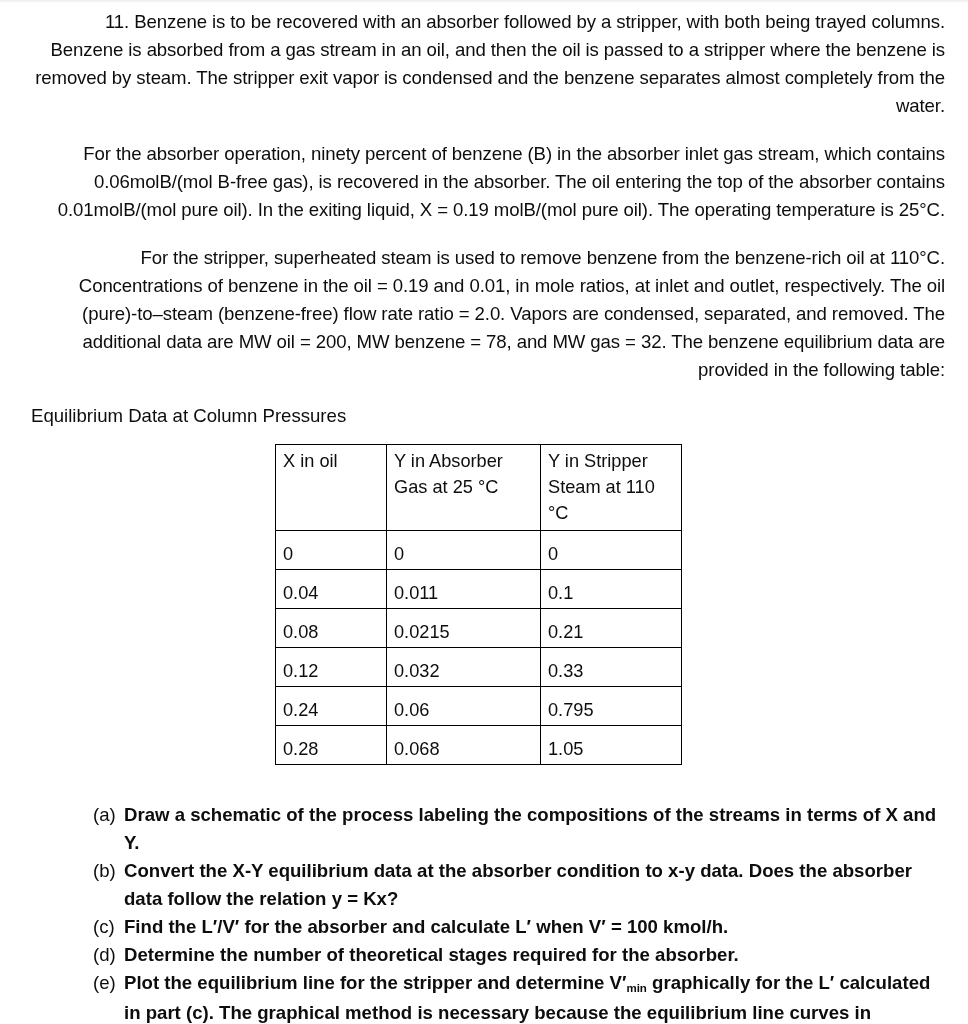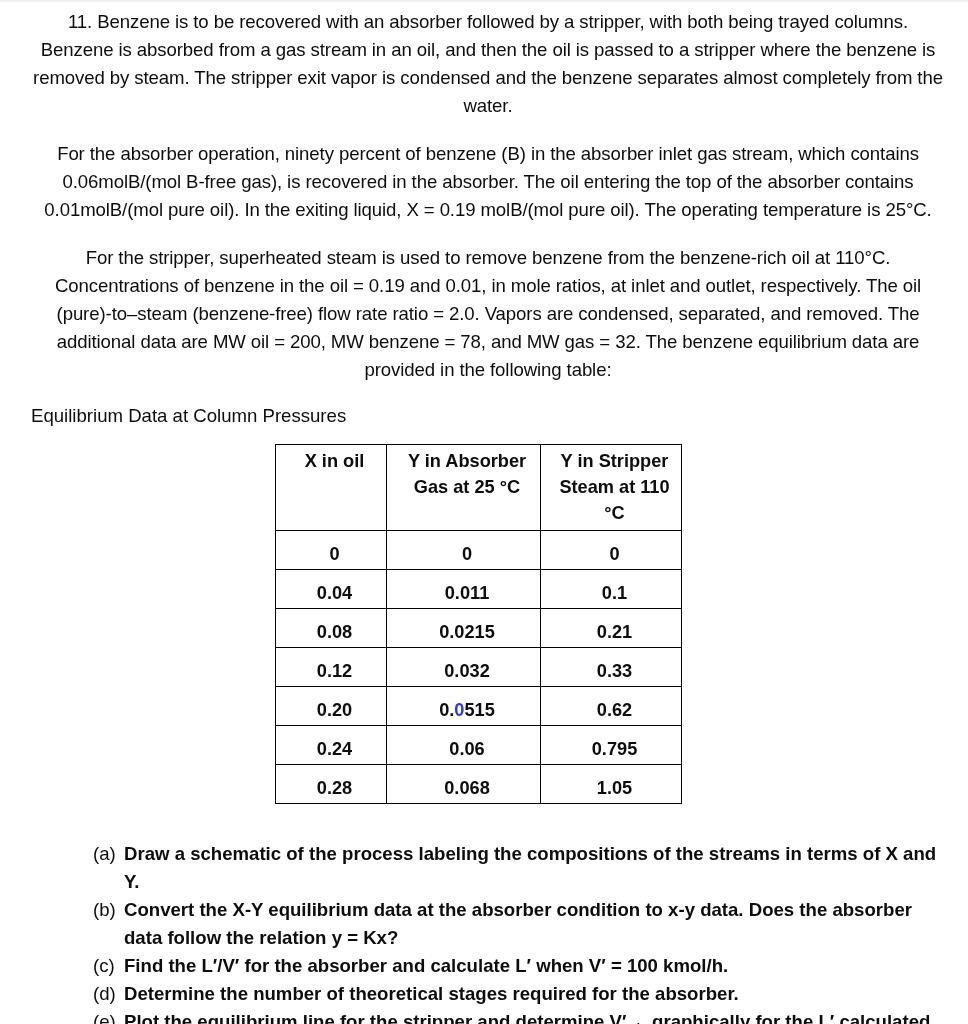--- a/index.html
+++ b/index.html
@@ -28,21 +28,21 @@
     top: 0; left: 0;
     width: 968px;
     padding: 8px 23px 0 31px;
     box-sizing: border-box;
   }
   p.para {
     margin: 0 0 20px 0;
     font-size: 18.6px;
     line-height: 28px;
     letter-spacing: -0.1px;
-    text-align: center;
+    text-align: right;
   }
   p.para.tight {
     margin-bottom: 18px;
   }
   .caption {
     margin: 0 0 14px 0;
     font-size: 18.6px;
     line-height: 28px;
   }
   
@@ -55,22 +55,22 @@
     width: 406px;
     table-layout: fixed;
     font-size: 18.2px;
   }
   table.eq col.c0 { width: 111px; }
   table.eq col.c1 { width: 154px; }
   table.eq col.c2 { width: 141px; }
   table.eq th, table.eq td {
     border: 1.6px solid #000000;
     padding: 10px 0 2px 7px;
-    text-align: center;
-    font-weight: bold;
+    text-align: left;
+    font-weight: normal;
     vertical-align: top;
     line-height: 26px;
     height: 24px;
     box-sizing: border-box;
   }
   table.eq thead th {
     height: 86px;
     vertical-align: top;
     padding-top: 3px;
   }
@@ -162,25 +162,20 @@
           <td>0.08</td>
           <td>0.0215</td>
           <td>0.21</td>
         </tr>
         <tr>
           <td>0.12</td>
           <td>0.032</td>
           <td>0.33</td>
         </tr>
         <tr>
-          <td>0.20</td>
-          <td id="hl-cell">0.<span class="blue-char" style="color: rgb(42, 58, 216);">0</span>515</td>
-          <td>0.62</td>
-        </tr>
-        <tr>
           <td>0.24</td>
           <td>0.06</td>
           <td>0.795</td>
         </tr>
         <tr>
           <td>0.28</td>
           <td>0.068</td>
           <td>1.05</td>
         </tr>
       </tbody>

